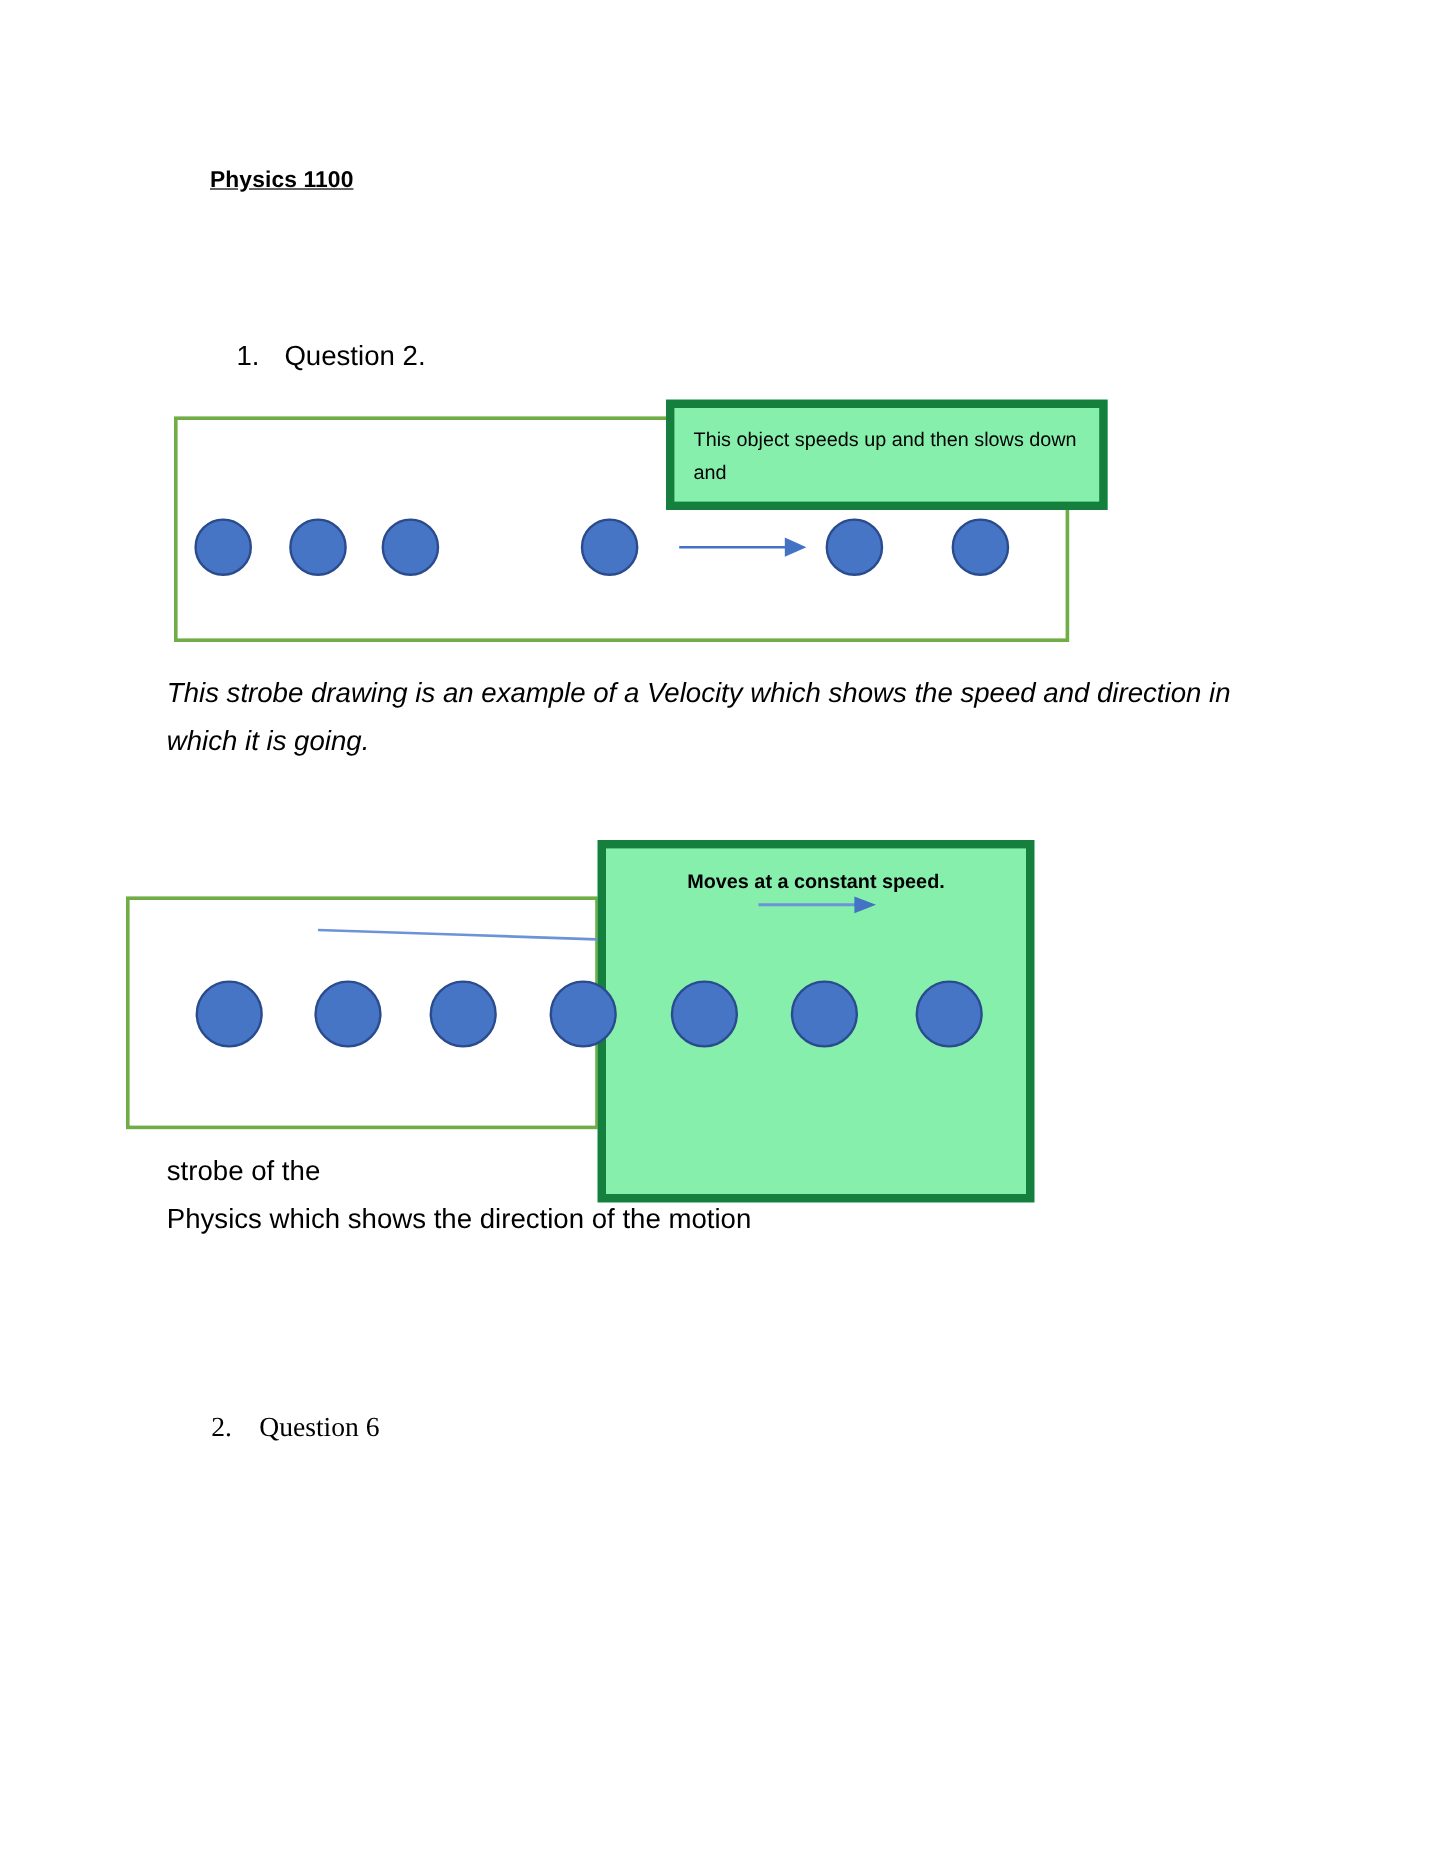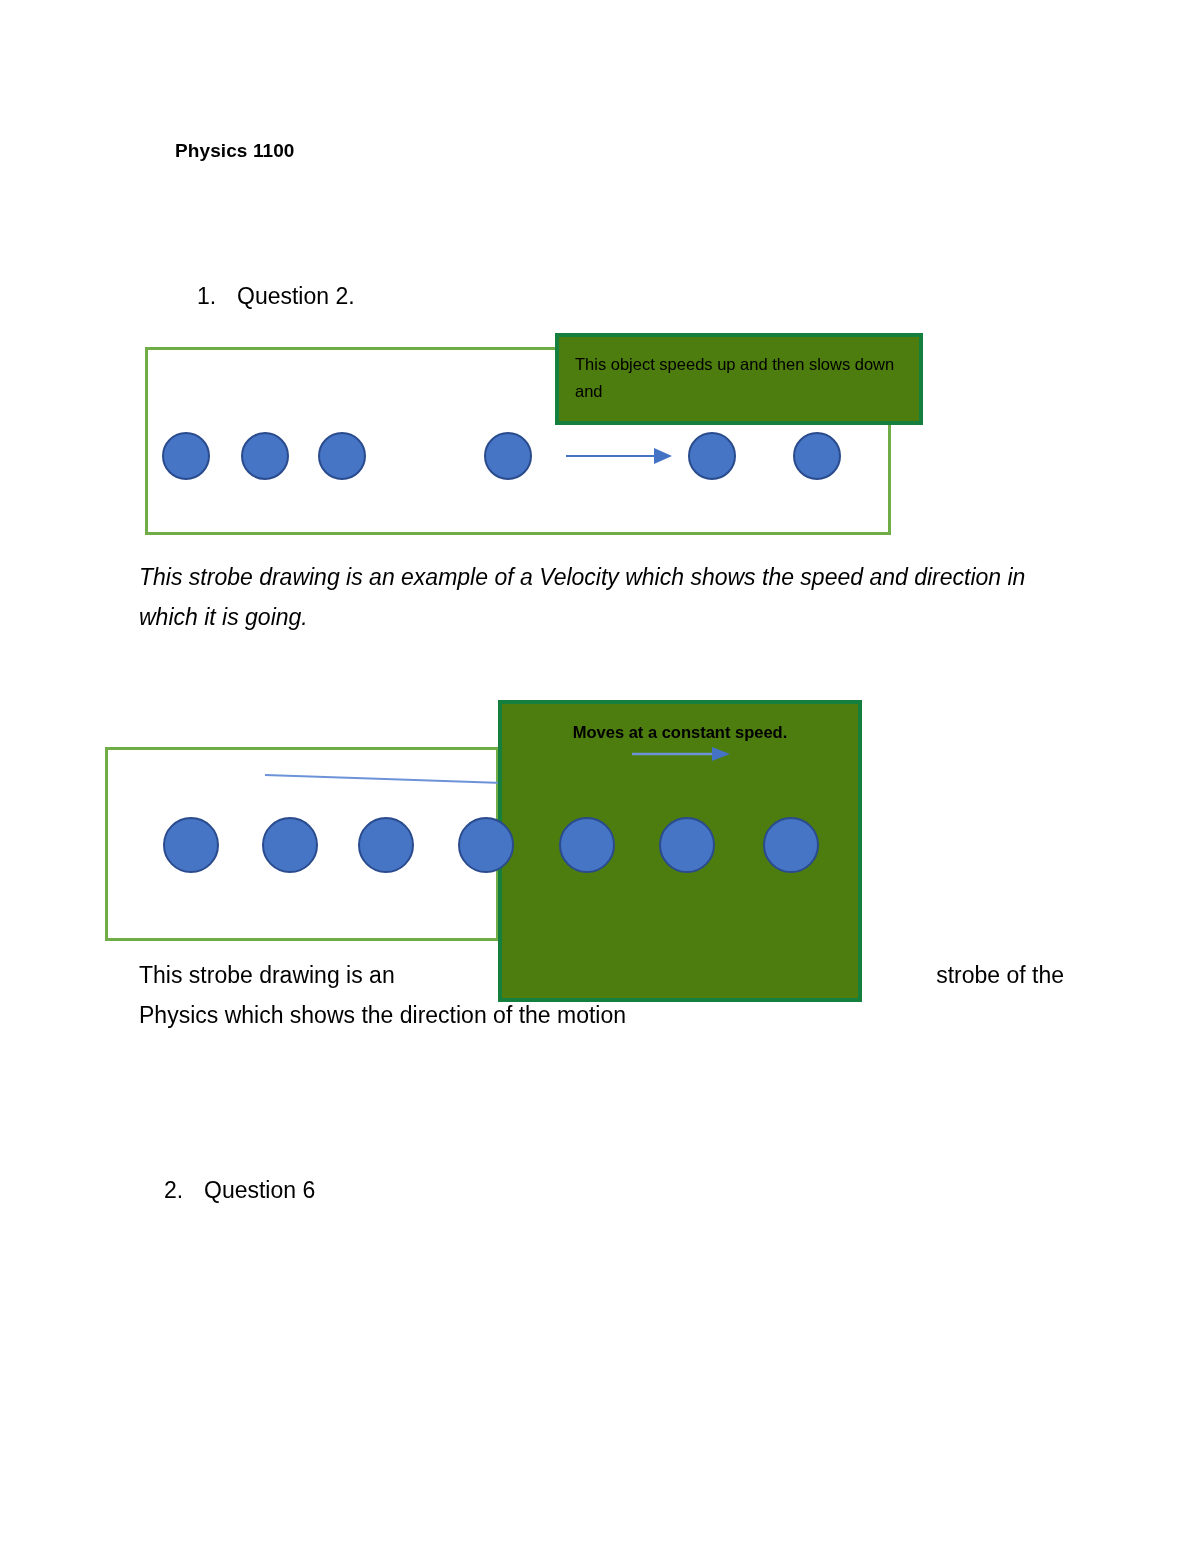--- a/index.html
+++ b/index.html
@@ -21,33 +21,34 @@
 
   
   .doc-header {
     position: absolute;
     left: 175px;
     top: 140px;
     font-size: 19px;
     font-weight: bold;
     letter-spacing: .1px;
     white-space: nowrap;
+    text-decoration: underline;
   }
 
   .list-item {
     position: absolute;
     font-size: 23px;
     white-space: nowrap;
   }
   .list-item .num {
     display: inline-block;
     width: 40px;
   }
   #q1-heading { left: 176px; top: 283px; margin-left: 21px; }
-  #q2-heading { left: 164px; top: 1177px; }
+  #q2-heading { left: 176px; top: 1177px; font-family: Liberation Serif, serif; }
 
   .body-par {
     position: absolute;
     font-size: 23px;
     line-height: 40px;
     width: 920px;
     left: 139px;
   }
   #par-velocity { top: 557px; font-style: italic; }
   #par-car      { top: 1232px; }
@@ -83,22 +84,22 @@
   }
   #green-box-2 {
     left: 105px;
     top: 747px;
     width: 394px;
     height: 194px;
   }
 
   .white-box {
     position: absolute;
-    border: 4px solid #15803d;
-    background: #4d7c0f;
+    border: 7px solid #15803d;
+    background: #86efac;
     box-sizing: border-box;
   }
   #callout-box-1 {
     left: 555px;
     top: 333px;
     width: 368px;
     height: 92px;
     padding: 14px 16px 0 16px;
   }
   #callout-box-2 {
@@ -190,21 +191,20 @@
   <div class="strobe-dot row2-dot" style="left:163px;"></div>
   <div class="strobe-dot row2-dot" style="left:262px;"></div>
   <div class="strobe-dot row2-dot" style="left:358px;"></div>
   <div class="strobe-dot row2-dot" style="left:458px;"></div>
   <div class="strobe-dot row2-dot" style="left:559px;"></div>
   <div class="strobe-dot row2-dot" style="left:659px;"></div>
   <div class="strobe-dot row2-dot" style="left:763px;"></div>
 
   <div id="par-vector">
     <div class="line1">
-      <span>This strobe drawing is an</span>
       <span class="gapfill">strobe of the</span>
     </div>
     <div>Physics which shows the direction of the motion</div>
   </div>
 
   <div class="list-item" id="q2-heading">
     <span class="num">2.</span><span>Question 6</span>
   </div>
 
 

